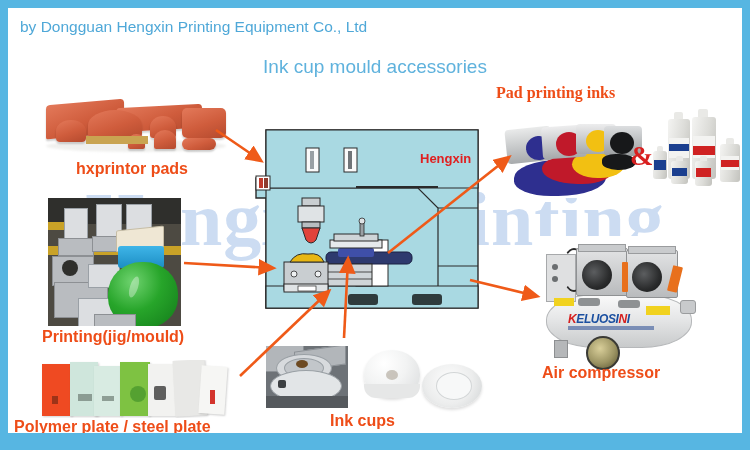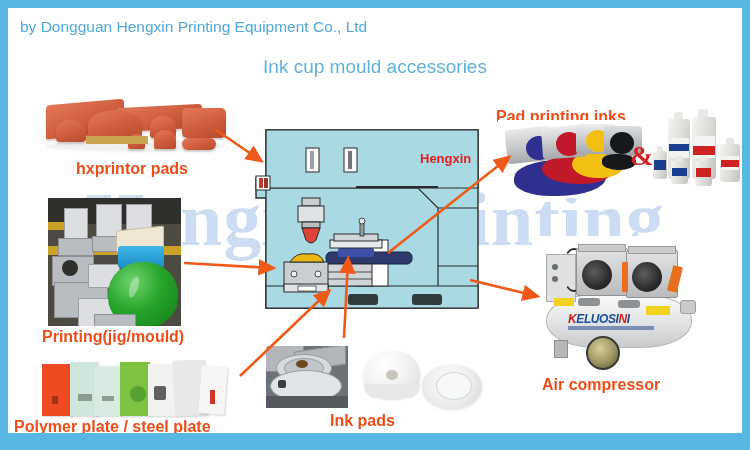--- a/index.html
+++ b/index.html
@@ -296,23 +296,23 @@
       <div style="position:absolute; left:0; top:50px; width:82px; height:12px; background:#55595d;"></div>
     </div>
 
     <div class="cupA" style="left:356px; top:342px; width:56px; height:48px;"></div>
     <div style="position:absolute; left:378px; top:362px; width:12px; height:10px; background:#b9b3a8; border-radius:50%; opacity:.75;"></div>
     <div style="position:absolute; left:356px; top:376px; width:56px; height:14px; background:#e6e7e7; border-radius:0 0 12px 12px;"></div>
 
     <div class="cupB" style="left:414px; top:356px; width:60px; height:44px;"></div>
     <div style="position:absolute; left:428px; top:364px; width:34px; height:26px; border-radius:50%; background:#f7f8f8; border:1px solid #d3d6d7;"></div>
 
-    <div class="lbl" style="left:322px; top:404px; font-size:16px;">Ink pads</div>
-
-    <div class="lbl" style="left:488px; top:100px; font-size:16px;">Pad printing inks</div>
+    <div class="lbl" style="left:322px; top:404px; font-size:16px;">Ink cups</div>
+
+    <div class="lbl" style="left:488px; top:76px; font-size:16px;font-family:Liberation Serif, serif;">Pad printing inks</div>
 
     <div class="photo" style="left:490px; top:112px; width:150px; height:78px;">
 
       <div style="position:absolute; left:16px; top:40px; width:92px; height:36px; background:#2e2f8f; border-radius:50% 44% 52% 40%;"></div>
       <div style="position:absolute; left:44px; top:34px; width:70px; height:30px; background:#c0192a; border-radius:48% 52% 42% 50%;"></div>
       <div style="position:absolute; left:74px; top:30px; width:52px; height:28px; background:#f2c012; border-radius:52% 38% 46% 50%;"></div>
 
       <div style="position:absolute; left:8px; top:8px; width:46px; height:34px; background:linear-gradient(180deg,#e9eaea,#a8abad); border-radius:4px; transform:rotate(-6deg);"></div>
       <div style="position:absolute; left:28px; top:16px; width:26px; height:24px; background:#2e2f8f; border-radius:50%; transform:rotate(-6deg);"></div>
       <div style="position:absolute; left:44px; top:6px; width:44px; height:32px; background:linear-gradient(180deg,#ededee,#a6a9ab); border-radius:4px; transform:rotate(-4deg);"></div>
@@ -383,21 +383,21 @@
       <div style="position:absolute; left:40px; top:62px; width:22px; height:8px; background:#8e9193; border-radius:3px;"></div>
       <div style="position:absolute; left:80px; top:64px; width:22px; height:8px; background:#8e9193; border-radius:3px;"></div>
 
       <div class="cmp-yellow" style="left:16px; top:62px; width:20px; height:8px;"></div>
       <div class="cmp-yellow" style="left:108px; top:70px; width:24px; height:9px;"></div>
 
       <div class="cmp-wheel" style="left:48px; top:100px; width:30px; height:30px;"></div>
       <div style="position:absolute; left:16px; top:104px; width:12px; height:16px; background:#b5b7b9; border:1px solid #8d8f91;"></div>
       <div style="position:absolute; left:142px; top:64px; width:14px; height:12px; background:#c8cacc; border-radius:3px; border:1px solid #9a9c9e;"></div>
     </div>
-    <div class="lbl" style="left:534px; top:368px; font-size:16px;">Air compressor</div>
+    <div class="lbl" style="left:534px; top:356px; font-size:16px;">Air compressor</div>
 
     <svg class="overlay" viewBox="0 0 734 425">
 
       <g>
 
         <path d="M258,122 L258,170 L248,170 L248,190 L258,190 L258,275 L258,300 L470,300 L470,230 L470,122 Z" fill="#a9d9e2" stroke="#2a2a2a" stroke-width="1.4"></path>
 
         <path d="M258,180 L410,180 L430,200 L430,300 L258,300 Z" fill="#a9d9e2" stroke="#2a2a2a" stroke-width="1.2"></path>
         <path d="M258,122 L470,122 L470,180 L430,180 L410,180 L258,180 Z" fill="#a9d9e2" stroke="#2a2a2a" stroke-width="1.2"></path>
 

